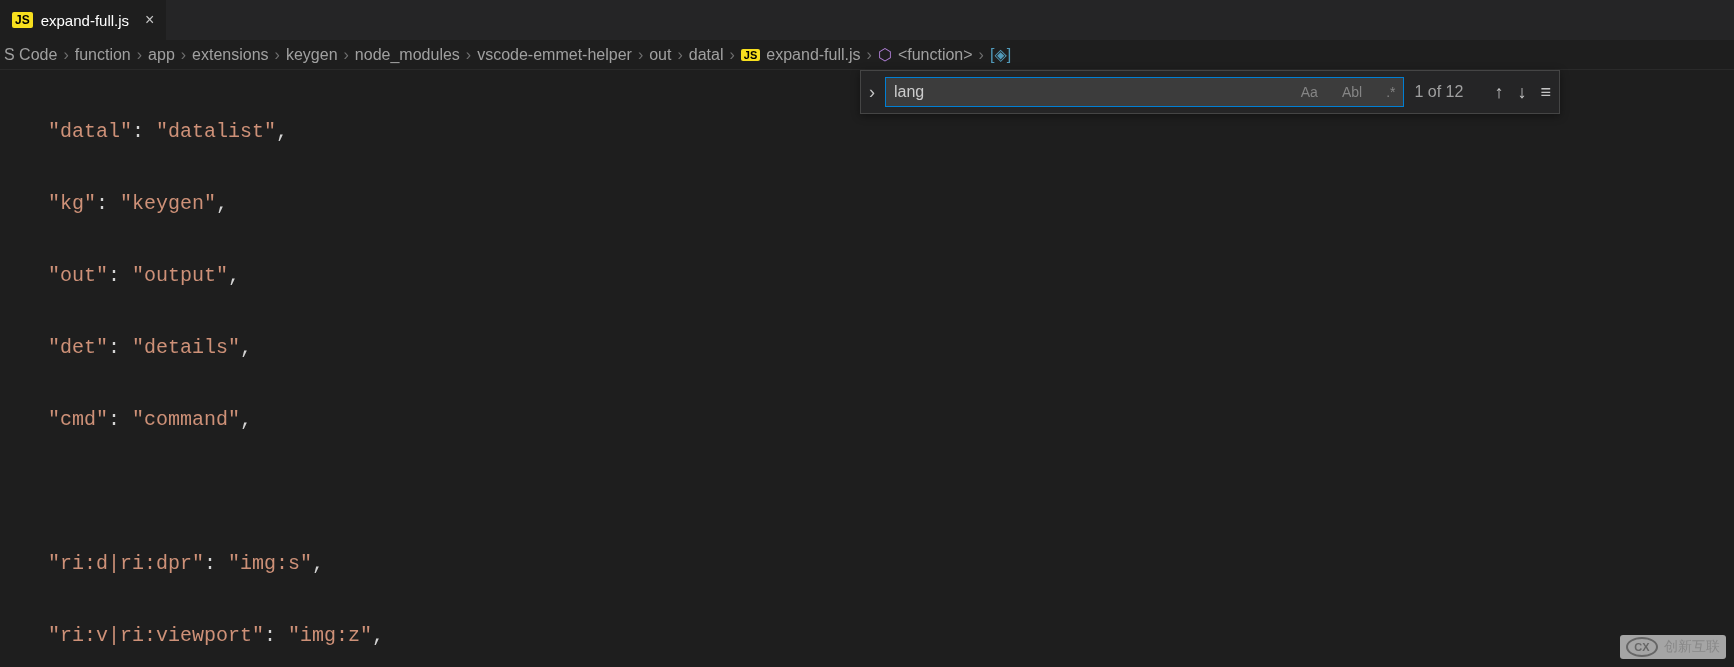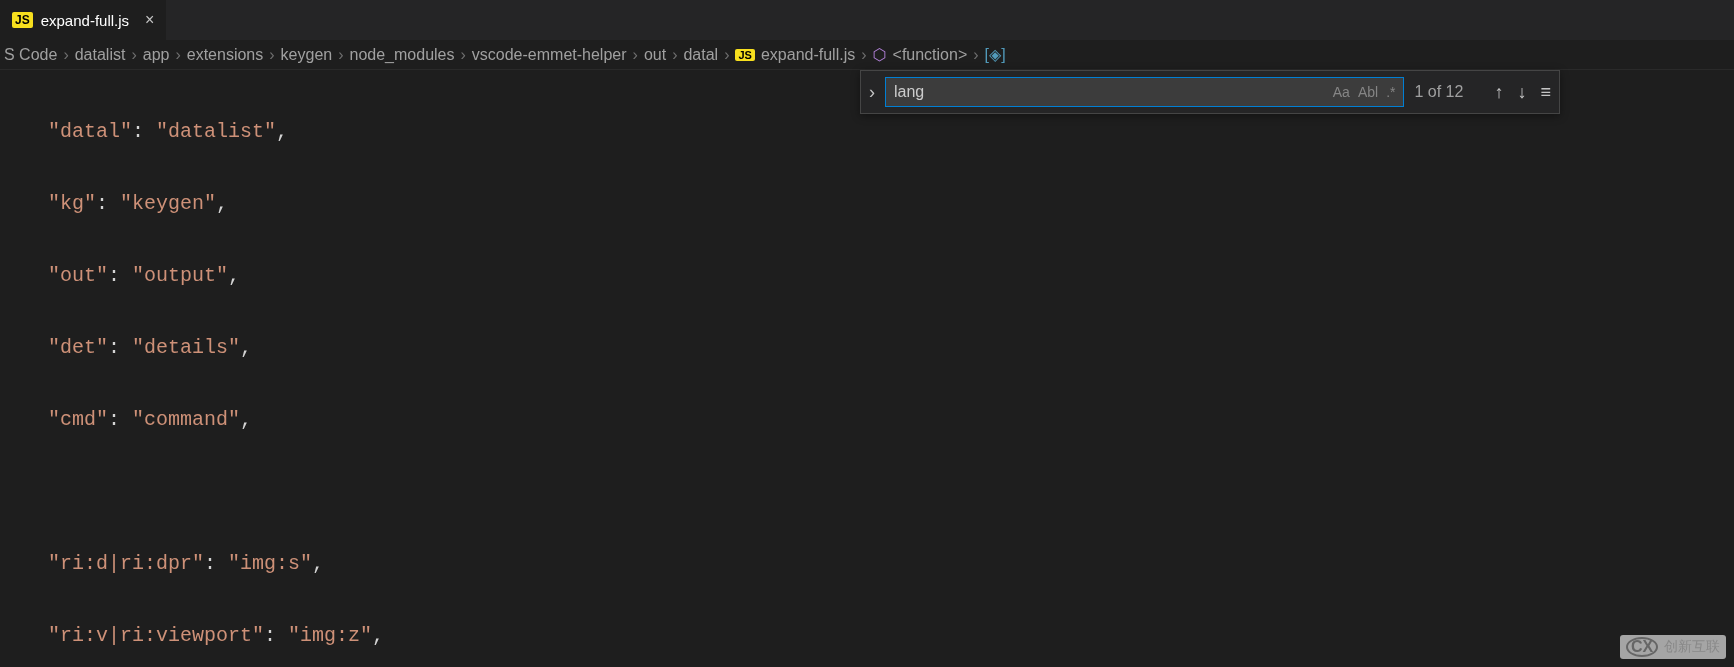--- a/index.html
+++ b/index.html
@@ -90,21 +90,21 @@
   color: #cccccc;
   height: 30px;
   padding: 12px 8px;
   font-size: 16px;
   font-family: inherit;
   display: flex;
   align-items: center;
   justify-content: space-between;
 }
 .find-input-text { flex: 1; }
-.find-opts { display: flex; gap: 8px; color: #858585; font-size: 14px; align-items: flex-end; }
+.find-opts { display: flex; gap: 24px; color: #858585; font-size: 14px; align-items: flex-end; }
 .find-count { color: #a0a0a0; font-size: 16px; white-space: nowrap; min-width: 70px; }
 .find-nav { display: flex; gap: 14px; color: #c5c5c5; font-size: 18px; align-items: center; }
 
 
 .editor {
   padding: 8px 0 0 48px;
   font-family: Consolas, 'Courier New', monospace;
   font-size: 20px;
   line-height: 36px;
   white-space: pre;
@@ -124,38 +124,38 @@
   font-size: 14px;
   background: rgba(255,255,255,0.6);
   padding: 2px 6px;
   border-radius: 3px;
 }
 .watermark-icon {
   width: 32px; height: 20px;
   border: 2px solid #666;
   border-radius: 50%;
   display: flex; align-items: center; justify-content: center;
-  font-size: 16px; font-weight: bold; color: #666;
+  font-size: 11px; font-weight: bold; color: #666;
 }
 </style>
 </head>
 <body>
 
 <div class="tab-bar">
   <div class="tab">
     <span class="js-icon">JS</span>
     <span class="tab-label">expand-full.js</span>
     <span class="tab-close">×</span>
   </div>
 </div>
 
 <div class="breadcrumbs">
   <span class="crumb">S Code</span>
     <span class="crumb-sep">›</span>
-  <span class="crumb">datalist</span>
+  <span class="crumb">function</span>
     <span class="crumb-sep">›</span>
   <span class="crumb">app</span>
     <span class="crumb-sep">›</span>
   <span class="crumb">extensions</span>
     <span class="crumb-sep">›</span>
   <span class="crumb">keygen</span>
     <span class="crumb-sep">›</span>
   <span class="crumb">node_modules</span>
     <span class="crumb-sep">›</span>
   <span class="crumb">vscode-emmet-helper</span>

